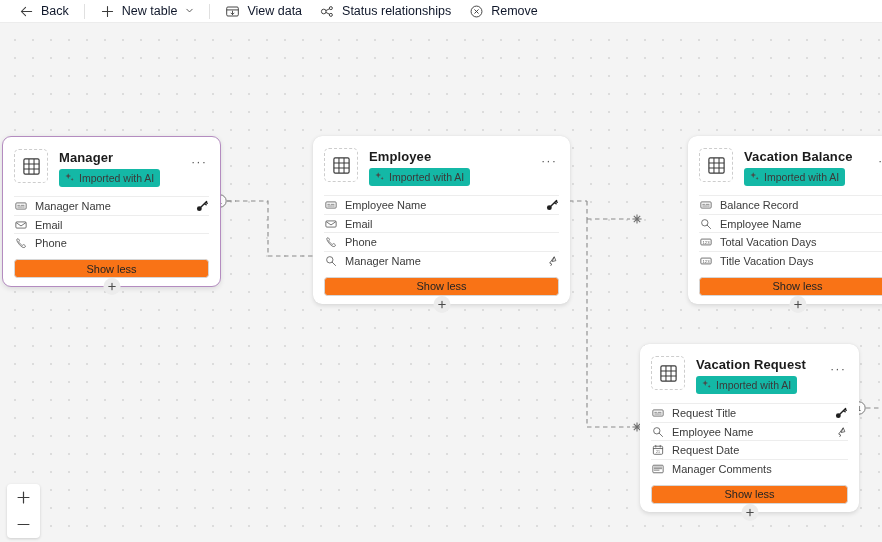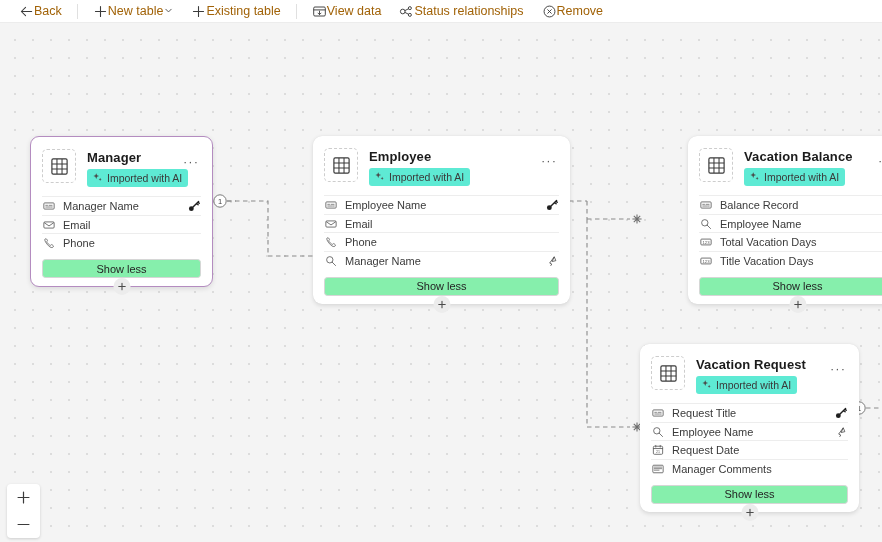--- a/index.html
+++ b/index.html
@@ -15,23 +15,23 @@
   
   .toolbar {
     position: absolute; top: 0; left: 0;
     width: 882px; height: 22px;
     background: #ffffff;
     display: flex; align-items: center;
     padding-left: 10px;
     z-index: 40;
   }
   .tb-item {
-    display: flex; align-items: center; 
+    display: flex; align-items: center; gap: 7px;
     height: 22px; padding: 0 9px;
-    font-size: 12.5px; color: #a16207;
+    font-size: 12.5px; color: #0f172a;
     cursor: pointer; white-space: nowrap;
     border-radius: 3px;
   }
   .tb-ico { display: flex; align-items: center; justify-content: center; width: 15px; height: 15px; }
   .tb-sep { width: 1px; height: 15px; background: #e0e0e0; margin: 0 6px; }
   .tb-chev { font-size: 8px; color: #4a4a4a; margin-left: 1px; }
   .tb-bottom-line {
     position: absolute; top: 22px; left: 0; width: 882px; height: 1px;
     background: #ececec; z-index: 39;
   }
@@ -74,21 +74,21 @@
   .tbl-ico-box {
     width: 34px; height: 34px; min-width: 34px;
     border: 1px dashed #cdcdcd; border-radius: 5px;
     display: flex; align-items: center; justify-content: center;
     margin-right: 11px;
   }
   .head-txt { display: flex; flex-direction: column; gap: 4px; padding-top: 1px; }
   .card-title { font-size: 13px; font-weight: bold; color: #1b1b1b; letter-spacing: 0.1px; }
   .ai-badge {
     display: inline-flex; align-items: center; gap: 4px;
-    background: #5eead4; border-radius: 3px;
+    background: #14b8a6; border-radius: 3px;
     padding: 2.5px 6px 2.5px 5px;
     font-size: 10.5px; color: #3a3a3a; align-self: flex-start;
   }
   .card-more {
     position: absolute; right: 9px; top: 19px;
     font-size: 13px; color: #5a5a5a; letter-spacing: 1px;
     line-height: 6px; cursor: pointer; padding: 3px 4px;
   }
 
   
@@ -103,21 +103,21 @@
   }
   .field-row:first-child { border-top: 1px solid #ededed; }
   .f-ico { width: 13px; min-width: 13px; display: flex; align-items: center; justify-content: center; }
   .f-label { flex: 1; white-space: nowrap; overflow: hidden; }
   .f-right { width: 14px; display: flex; align-items: center; justify-content: center; }
 
   .show-btn {
     margin: 7px 11px 0 11px;
     height: 19px;
     border: 1px solid #d6d6d6; border-radius: 3.5px;
-    background: #86efac;
+    background: #f97316;
     display: flex; align-items: center; justify-content: center;
     font-size: 11px; color: #242424; cursor: pointer;
   }
   .card-pad-bottom { height: 8px; }
 
   .plus-btn {
     position: absolute; left: 50%; transform: translateX(-50%);
     bottom: -9px;
     width: 17px; height: 17px; border-radius: 50%;
     background: #ececec;
@@ -163,28 +163,20 @@
           </svg>
       </span>
       <span>New table</span>
       <span class="tb-chev">
         <svg width="9" height="9" viewBox="0 0 10 10">
             <path d="M2 3.6 5 6.6 8 3.6" stroke="#4a4a4a" stroke-width="1" fill="none" stroke-linecap="round" stroke-linejoin="round"></path>
           </svg>
       </span>
     </div>
 
-    <div class="tb-item">
-      <span class="tb-ico">
-        <svg width="15" height="15" viewBox="0 0 16 16">
-            <path d="M8 2.6v10.8M2.6 8h10.8" stroke="#3b3b3b" stroke-width="1.15" stroke-linecap="round"></path>
-          </svg>
-      </span>
-      <span>Existing table</span>
-    </div>
 
     <div class="tb-sep"></div>
 
     <div class="tb-item">
       <span class="tb-ico">
         <svg width="15" height="15" viewBox="0 0 16 16">
           <rect x="1.8" y="3.2" width="12.4" height="9.6" rx="1.3" stroke="#3b3b3b" stroke-width="1" fill="none"></rect>
           <path d="M1.8 6.3h12.4" stroke="#3b3b3b" stroke-width="1"></path>
           <path d="M8 7.6v3.6M6.4 9.7 8 11.3 9.6 9.7" stroke="#3b3b3b" stroke-width="0.95" fill="none" stroke-linecap="round" stroke-linejoin="round"></path>
         </svg>
@@ -258,21 +250,21 @@
         <circle class="conn-circ" cx="859" cy="385" r="6.2"></circle>
         <text class="conn-txt" x="859" y="387.8">1</text>
         <path class="conn-line" d="M866 385 H882"></path>
       </g>
 
       <g>
         <path class="conn-line" d="M227 178 H236"></path>
       </g>
     </svg>
 
-    <div class="card selected" style="left:2px; top:113px; width:183px;margin-left:28px;">
+    <div class="card selected" style="left:2px; top:113px; width:219px;">
       <div class="card-head">
         <div class="tbl-ico-box">
           <svg width="19" height="19" viewBox="0 0 20 20">
             <rect x="2" y="2" width="16" height="16" rx="1.4" stroke="#3a3a3a" stroke-width="1.25" fill="none"></rect>
             <path d="M2 7.33h16M2 12.66h16M7.33 2v16M12.66 2v16" stroke="#3a3a3a" stroke-width="1.1"></path>
           </svg>
         </div>
         <div class="head-txt">
           <div class="card-title">Manager</div>
           <div class="ai-badge">

